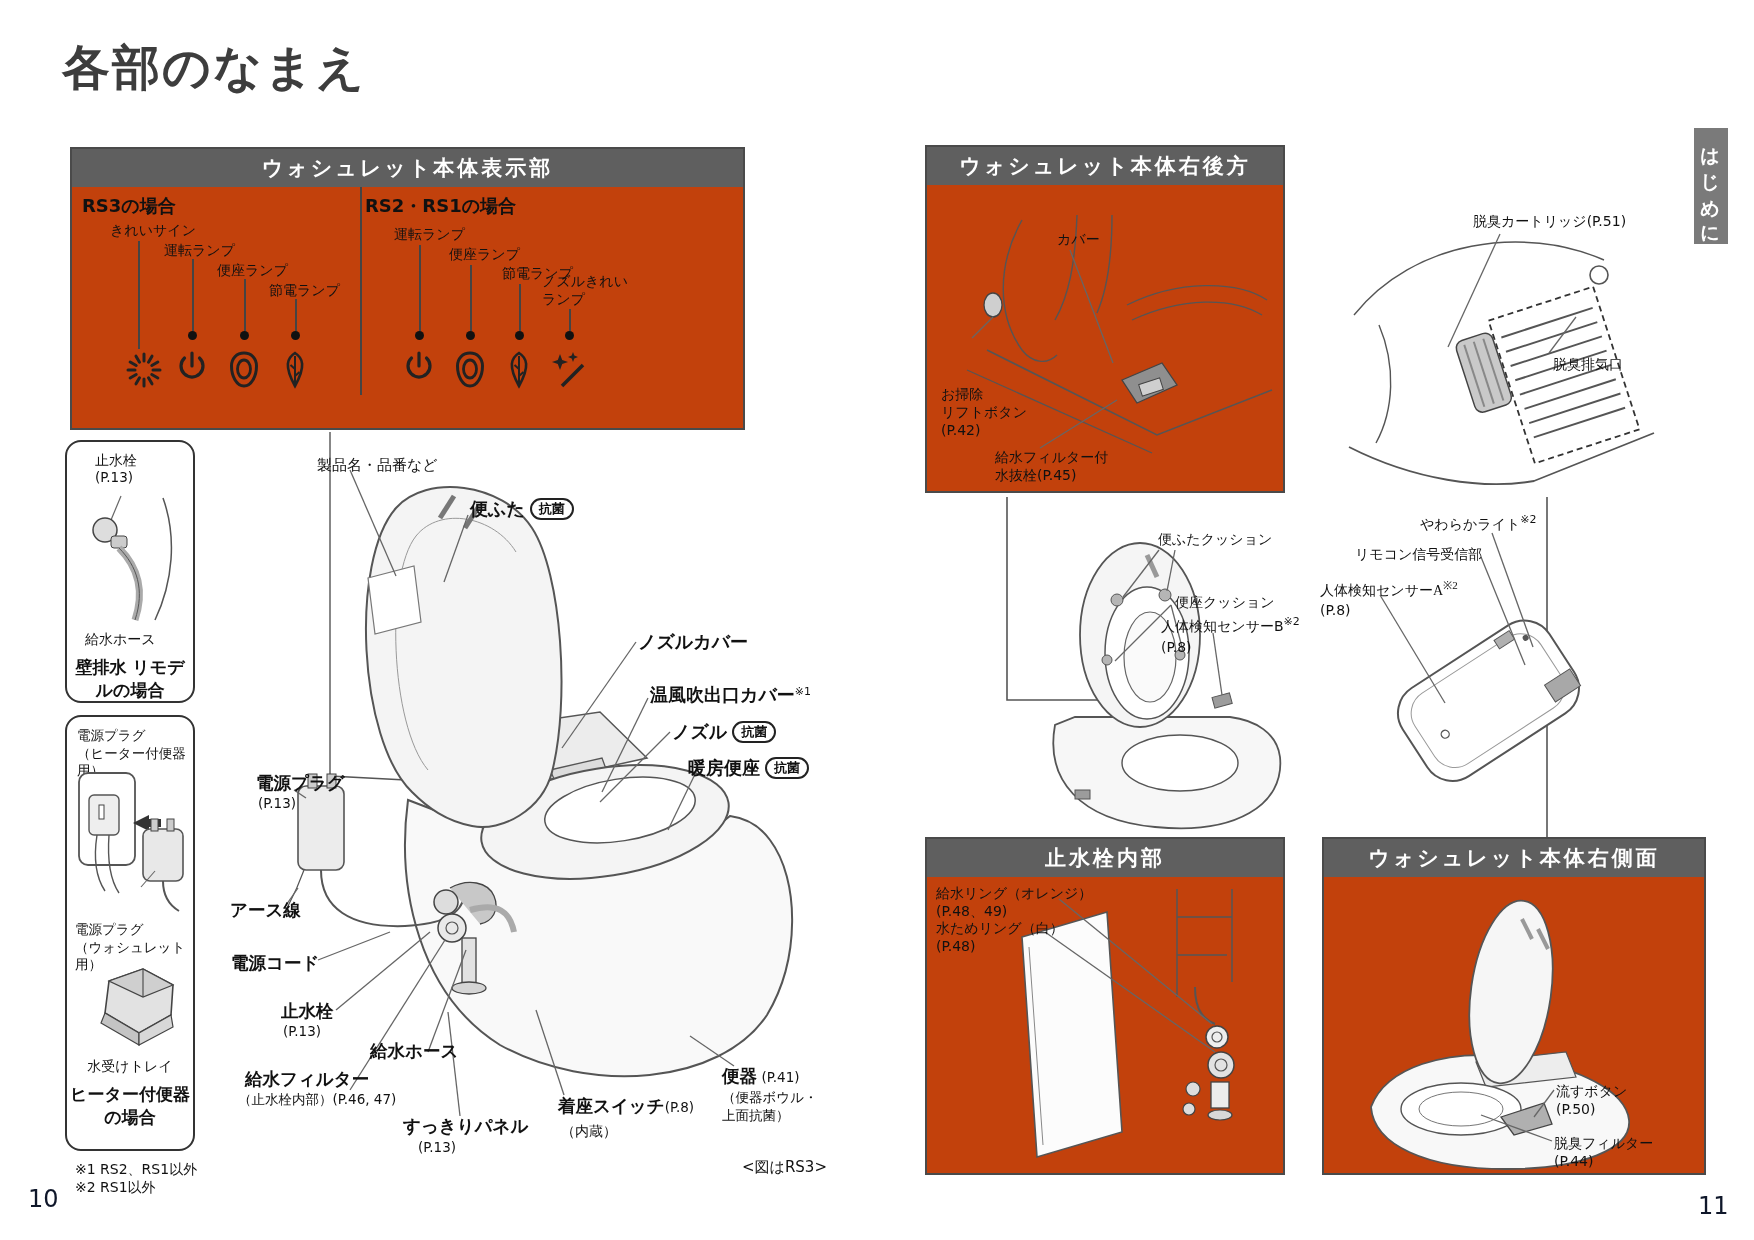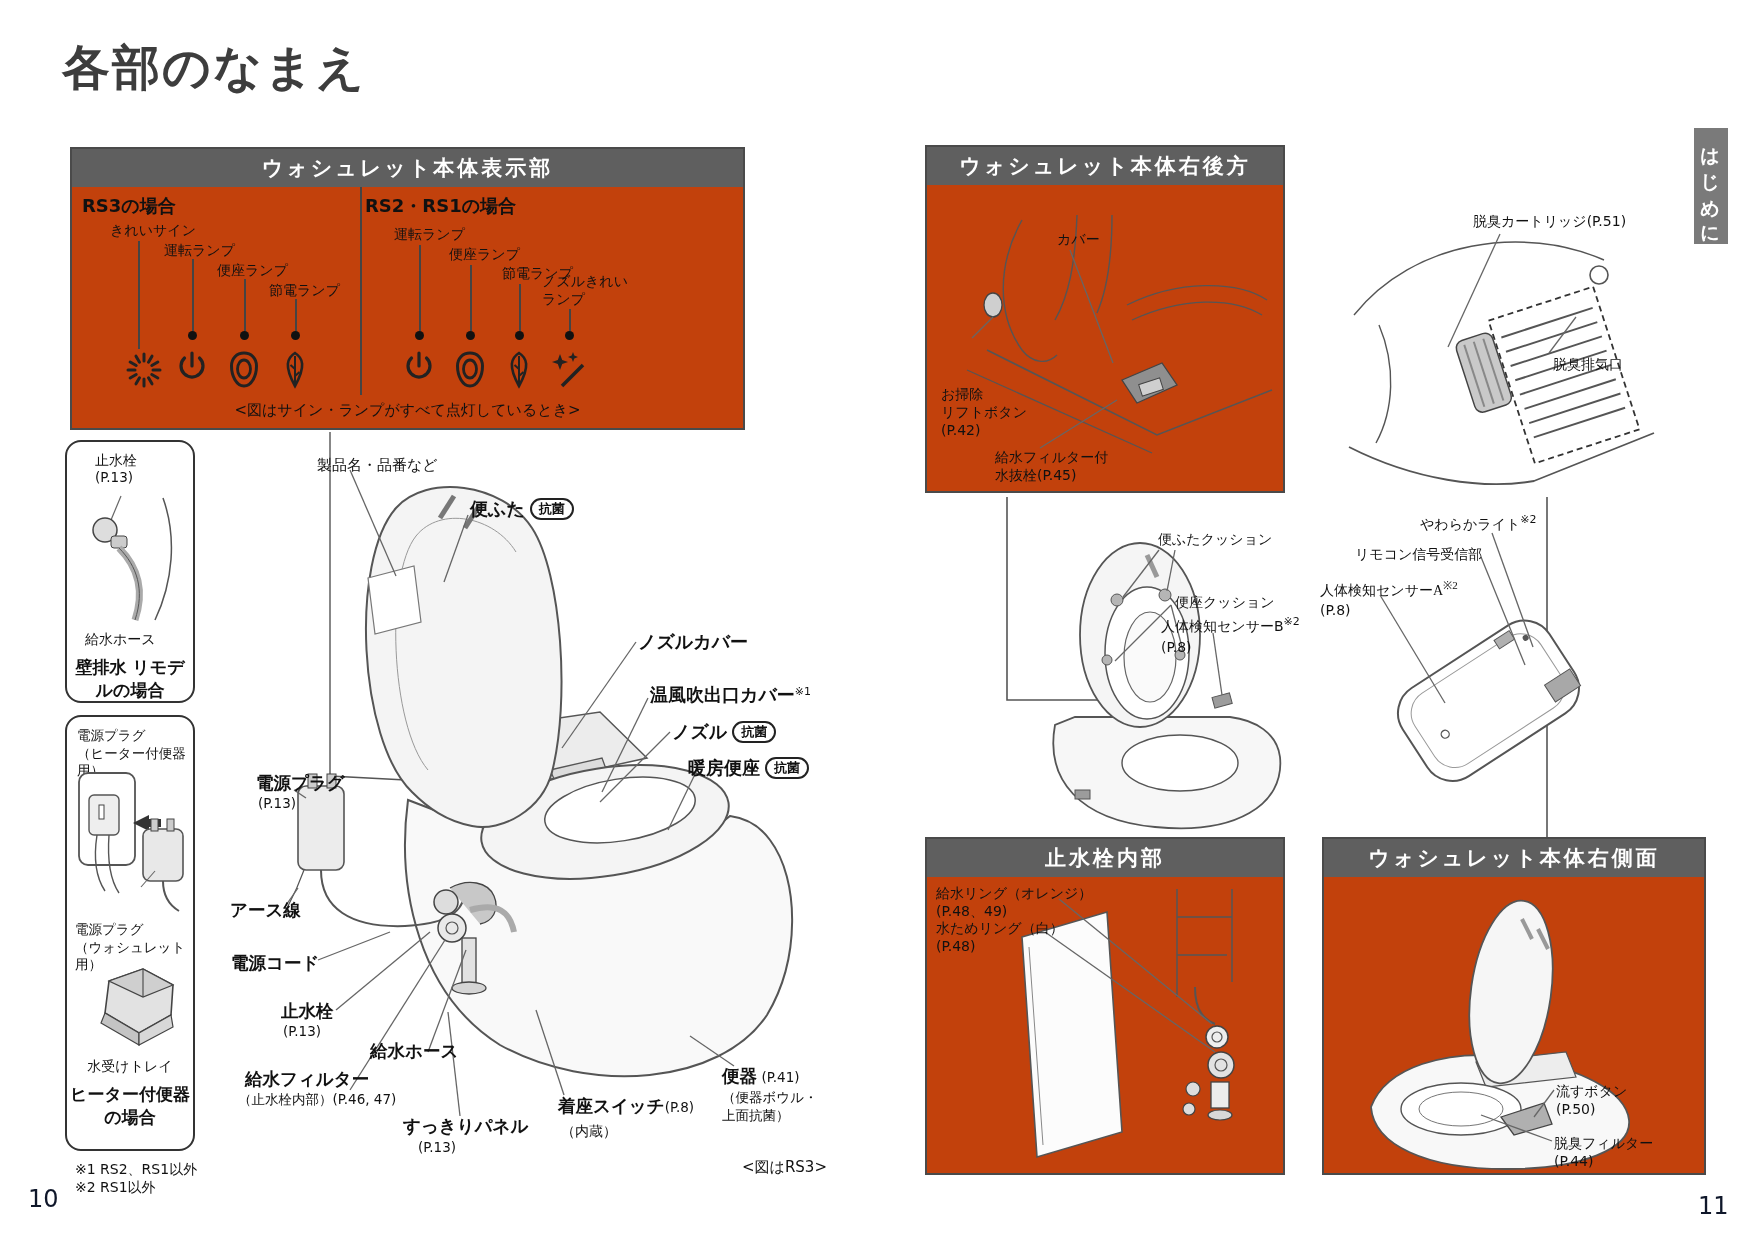--- a/index.html
+++ b/index.html
@@ -109,21 +109,20 @@
     <svg style="left:426px;top:200px;" width="42" height="42">
       <path d="M21 4 C29 9 32 17 21 37 C10 17 13 9 21 4 Z" stroke="#222" stroke-width="2.6" fill="none"></path>
       <path d="M21 7 V35 M21 20 L16.5 16 M21 27 L25.5 23" stroke="#222" stroke-width="2" fill="none"></path>
     </svg>
     <svg style="left:476px;top:200px;" width="42" height="42">
       <line x1="14" y1="37" x2="35" y2="16" stroke="#222" stroke-width="3.6"></line>
       <path d="M12 5 L14.2 11 L20 13 L14.2 15 L12 21 L9.8 15 L4 13 L9.8 11 Z" fill="#222"></path>
       <path d="M25 3 L26.3 6.5 L30 8 L26.3 9.5 L25 13 L23.7 9.5 L20 8 L23.7 6.5 Z" fill="#222"></path>
     </svg>
 
-    <div class="lb" style="left:0;right:0;top:252px;text-align:center;font-size:15px;">&lt;図はサイン・ランプがすべて点灯しているとき&gt;</div>
   </div>
 
   <div class="rbox" style="left:65px;top:440px;width:130px;height:263px;">
     <div class="lb" style="left:28px;top:9px;">止水栓</div>
     <div class="lb ref" style="left:28px;top:27px;">(P.13)</div>
     <svg style="left:8px;top:50px;" width="112" height="135">
       <line x1="46" y1="4" x2="36" y2="28" stroke="#666" stroke-width="1.2"></line>
       <path d="M88 6 C102 45 98 90 80 128" stroke="#555" stroke-width="1.5" fill="none"></path>
       <circle cx="30" cy="38" r="12" fill="#ddd" stroke="#444" stroke-width="1.5"></circle>
       <rect x="36" y="44" width="16" height="12" rx="3" fill="#ccc" stroke="#444"></rect>

